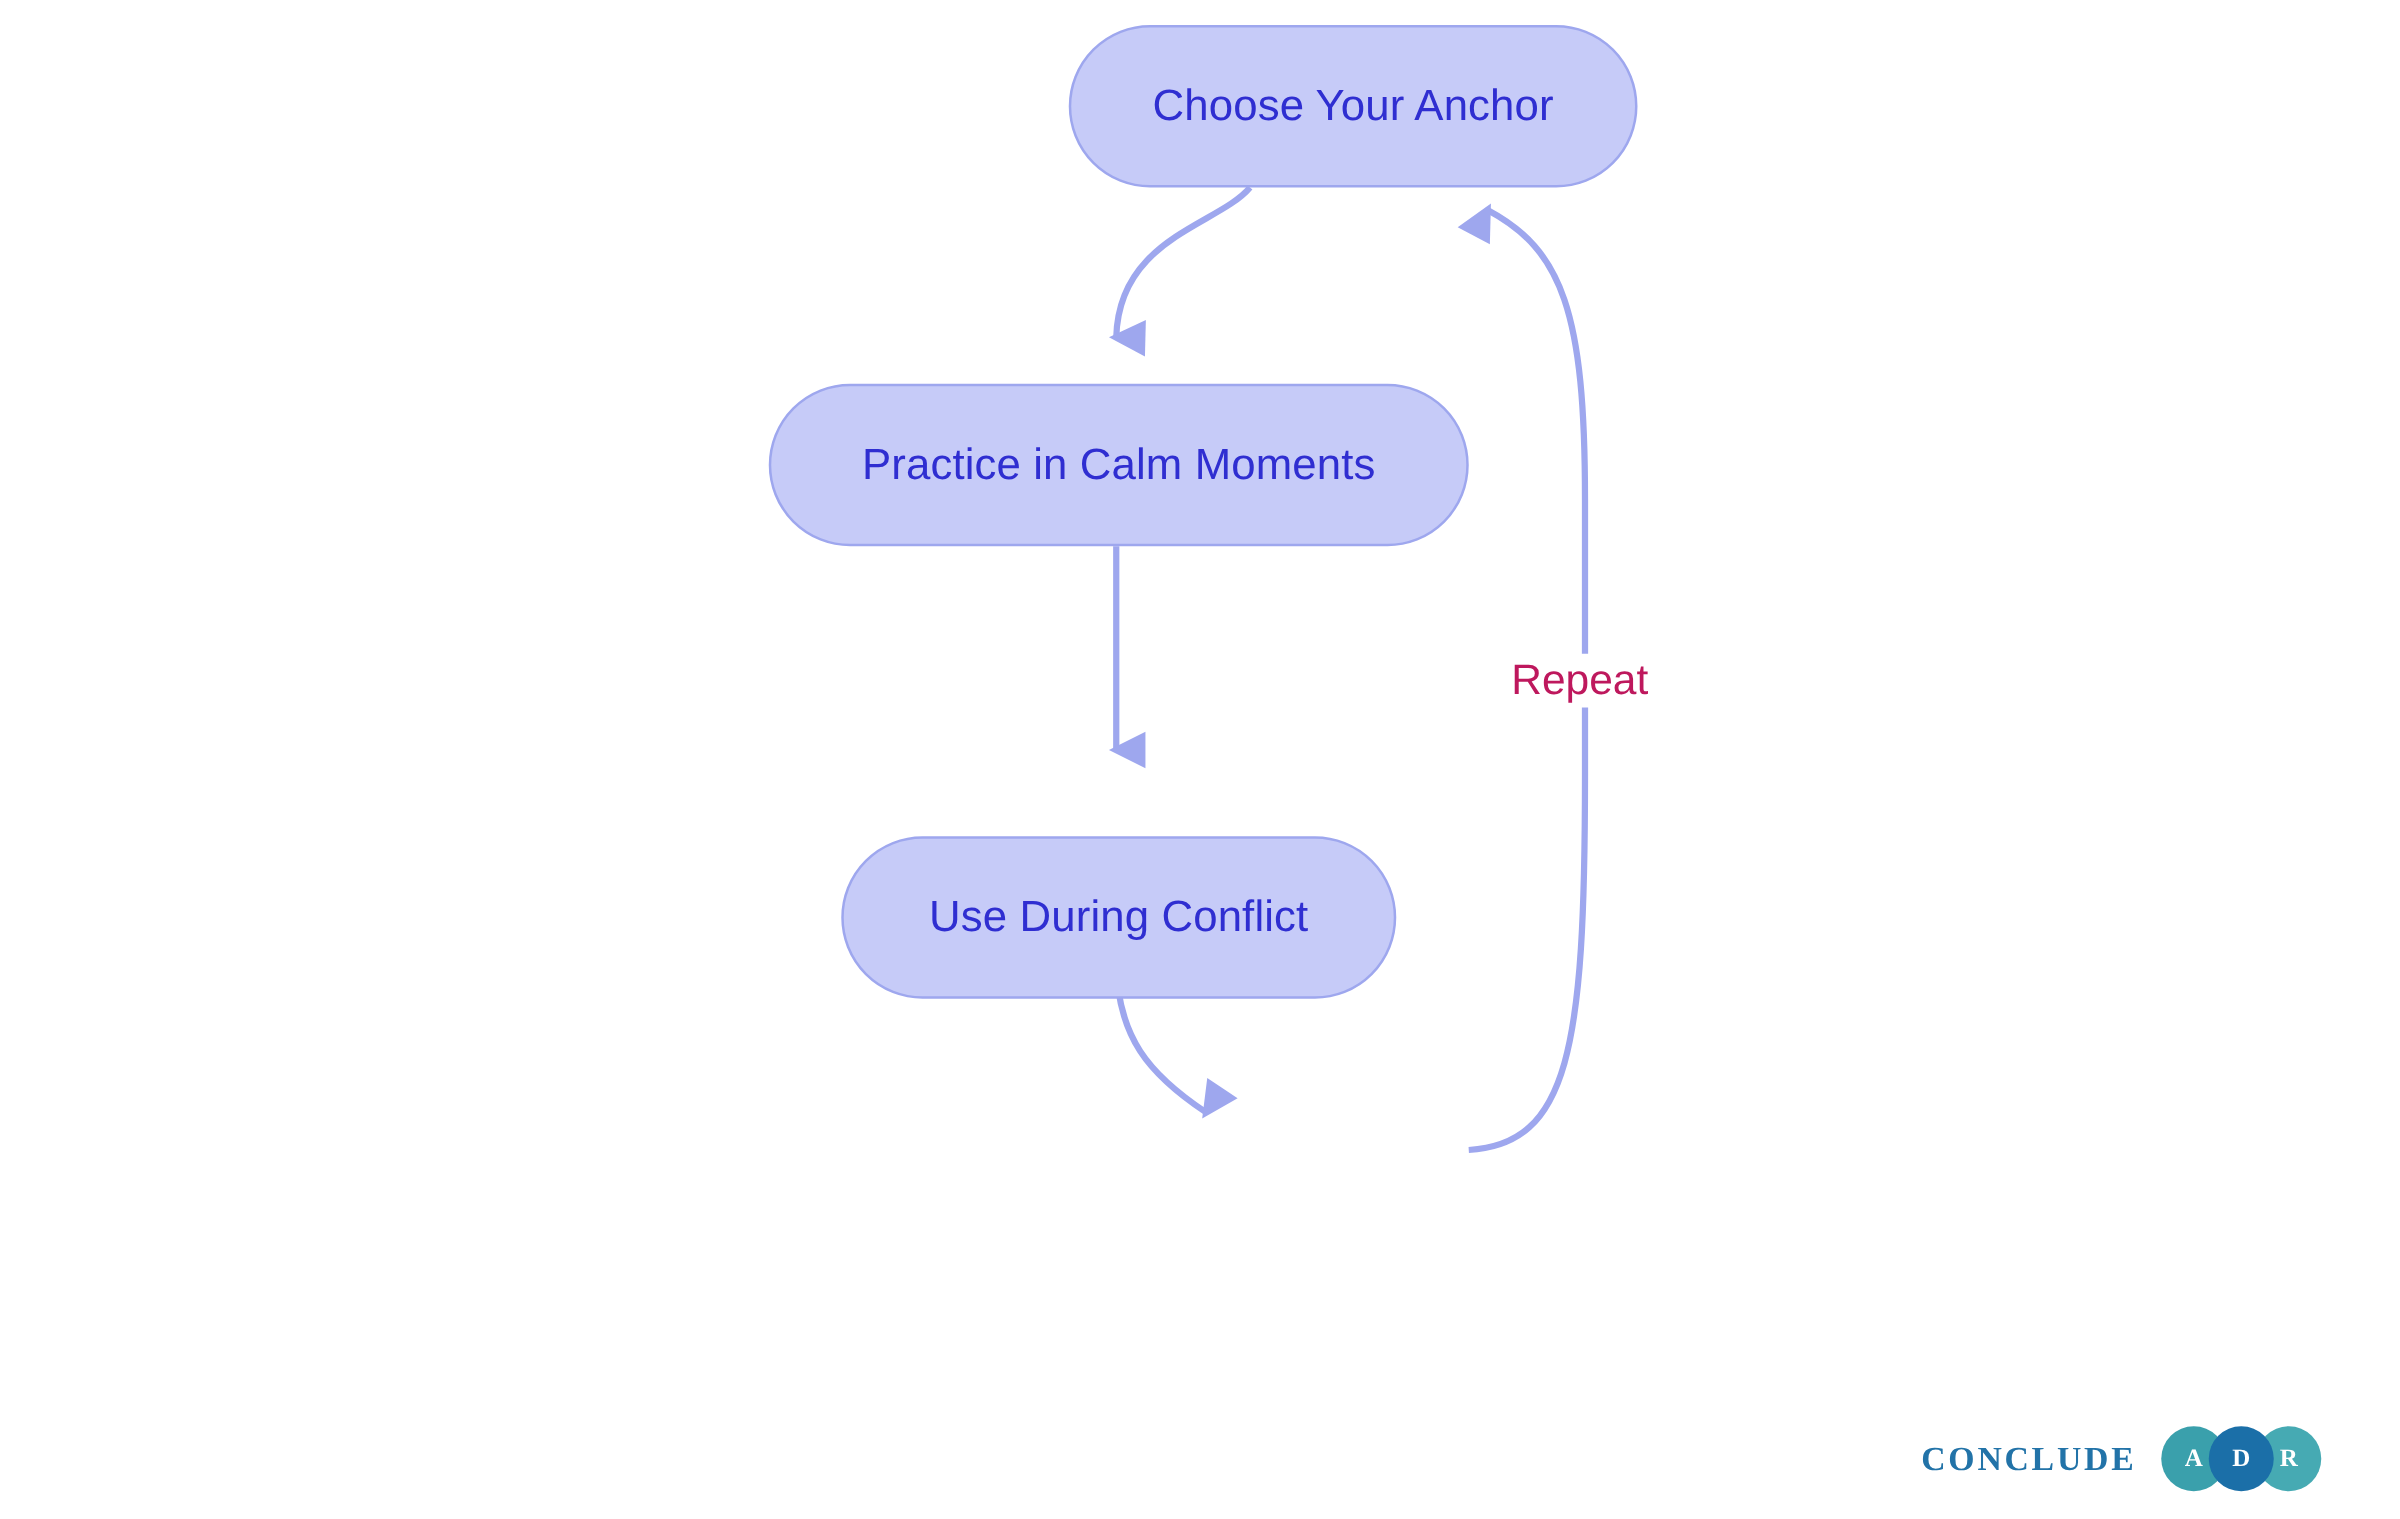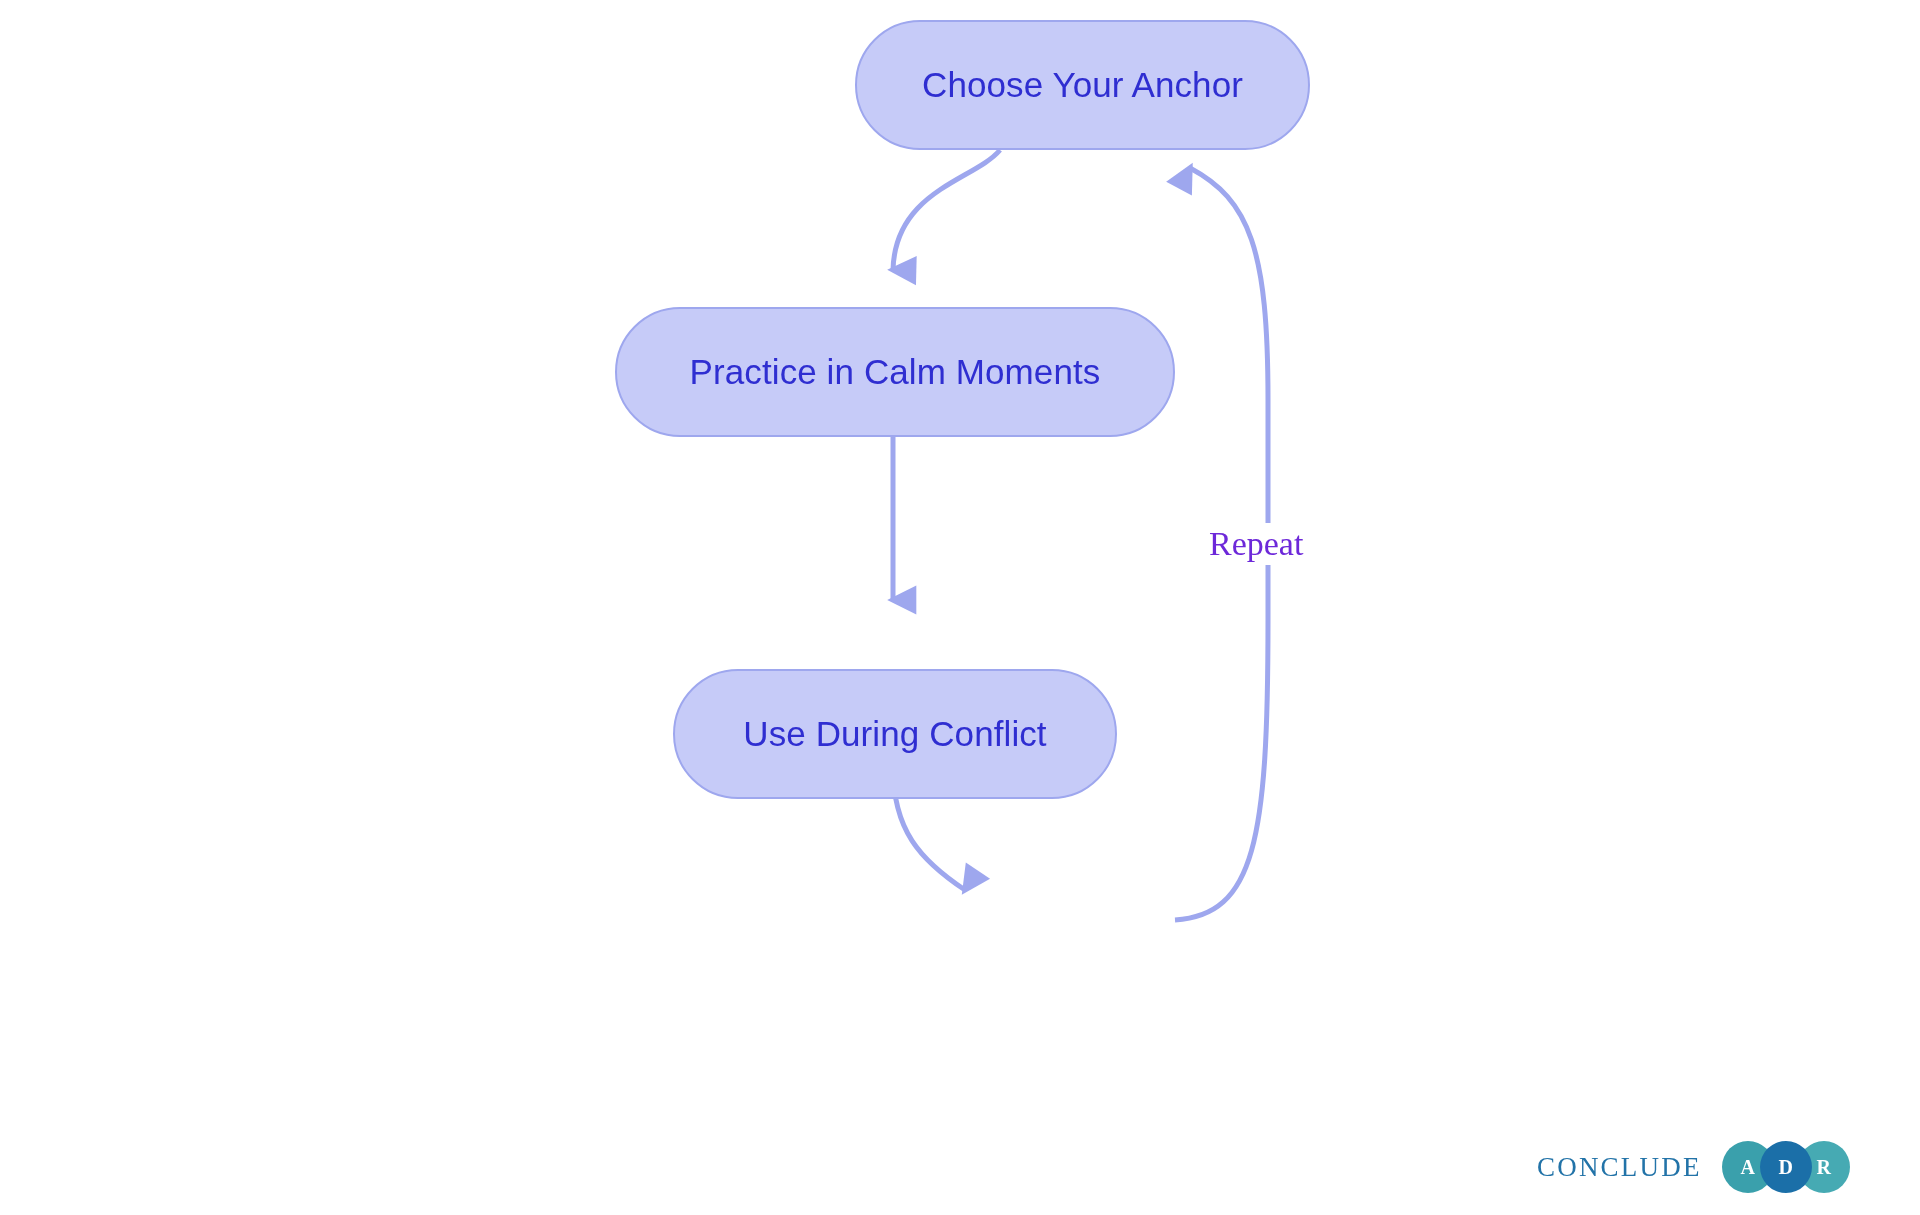--- a/index.html
+++ b/index.html
@@ -70,44 +70,44 @@
   #node-reinforce-anchor {
     left: 845px;
     top: 920px;
     width: 475px;
     height: 130px;
   }
 
   
   .edge-label {
     position: absolute;
-    color: #6d28d9;
+    color: #be185d;
     font-size: 34px;
-    font-family: Liberation Serif, serif;
+    font-family: Liberation Sans, sans-serif;
     background: #ffffff;
     padding: 2px 6px;
     white-space: nowrap;
   }
   #edge-label-repeat {
     left: 1203px;
     top: 523px;
   }
 
   
   #logo {
     position: absolute;
     left: 1537px;
     top: 1139px;
     display: flex;
     align-items: center;
     height: 56px;
   }
   #logo-wordmark {
     font-family: "Liberation Serif", serif;
-    font-weight: 400;
+    font-weight: 700;
     font-size: 27px;
     letter-spacing: 2.2px;
     color: #2273a8;
     line-height: 1;
   }
   #logo-circles {
     position: relative;
     margin-left: 20px;
     width: 128px;
     height: 52px;

